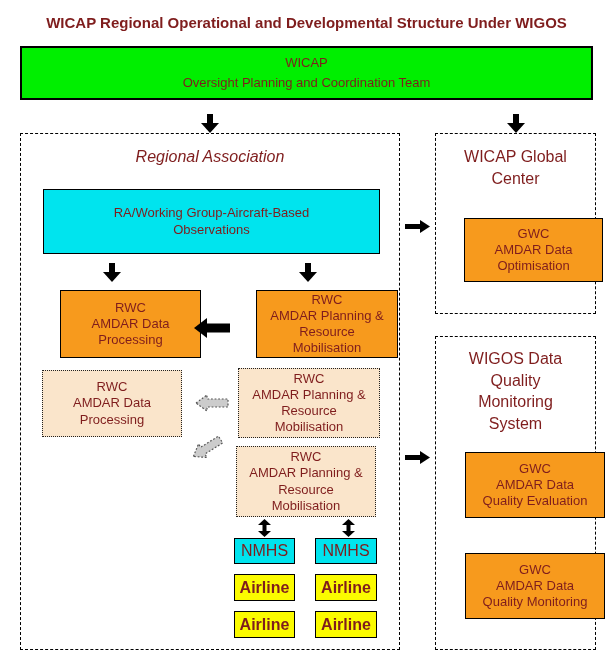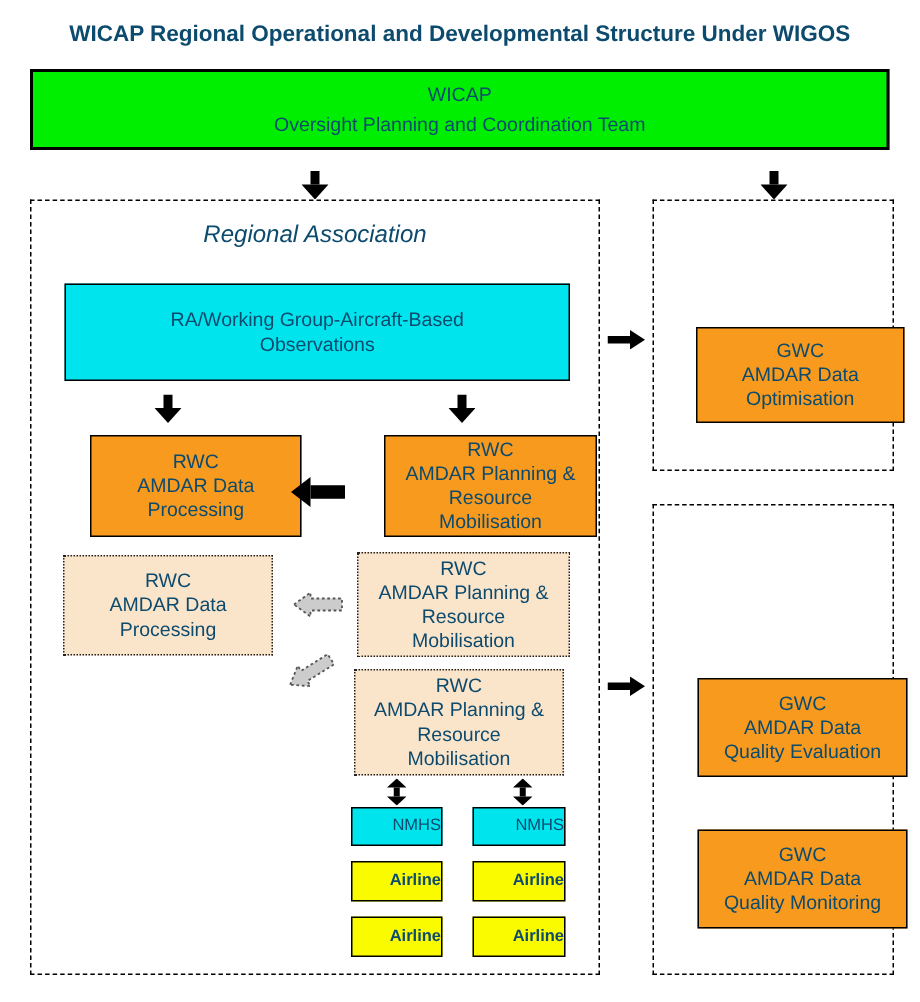--- a/index.html
+++ b/index.html
@@ -2,21 +2,21 @@
 <html style="--green: #00ef00; --cyan: #00e4ee; --orange: #f79a1d; --peach: #fae5cb; --yellow: #fbfb00; --arrow-gray: #cccccc;"><head>
 <meta charset="utf-8">
 <style>
   html, body { margin: 0; padding: 0; background: #ffffff; }
   .canvas {
     position: relative;
     width: 613px;
     height: 668px;
     background: #fff;
     font-family: "Liberation Sans", sans-serif;
-    color: #0c4a6e;
+    color: #7f1d1d;
     overflow: hidden;
   }
   .diagram-title {
     position: absolute;
     left: 0; top: 14px; width: 613px;
     text-align: center;
     font-size: 15px;
     font-weight: bold;
     white-space: nowrap;
   }
@@ -30,21 +30,21 @@
     white-space: pre-line;
     border: 1.6px solid #000;
     font-size: 13px;
     line-height: 1.25;
   }
   .green-box   { background: var(--green);  border-width: 2px; line-height: 1.55; }
   .cyan-box    { background: var(--cyan); }
   .orange-box  { background: var(--orange); margin-left: 18px; }
   .peach-box   { background: var(--peach); border: 1.5px dotted #222; }
   .yellow-box  { background: var(--yellow); font-weight: bold; }
-  .small-box   { font-size: 11px; justify-content: flex-end; }
+  .small-box   { font-size: 16px; }
   .dashed-panel {
     position: absolute;
     box-sizing: border-box;
     border: 1.6px dashed #000;
     background: #fff;
   }
   .panel-title {
     position: absolute;
     text-align: center;
     font-size: 16px;
@@ -179,34 +179,40 @@
     <span>Airline</span>
   </div>
   <div class="box yellow-box small-box" style="left:234px; top:611px; width:61px; height:27px;">
     <span>Airline</span>
   </div>
   <div class="box yellow-box small-box" style="left:315px; top:611px; width:62px; height:27px;">
     <span>Airline</span>
   </div>
 
   <div class="dashed-panel" style="left:435px; top:133px; width:161px; height:181px;"></div>
+  <div class="panel-title" style="left:435px; top:146px; width:161px;">WICAP Global
+Center</div>
   <div class="box orange-box" style="left:446px; top:218px; width:139px; height:64px;">
     <span>GWC
 AMDAR Data
 Optimisation</span>
   </div>
 
   <div class="arrow" style="left:405px; top:220px;">
     <svg width="25" height="13">
         <rect x="0" y="4" width="15" height="5" fill="#000"></rect>
         <polygon points="15,0 25,6.5 15,13" fill="#000"></polygon>
       </svg>
   </div>
 
   <div class="dashed-panel" style="left:435px; top:336px; width:161px; height:314px;"></div>
+  <div class="panel-title" style="left:435px; top:348px; width:161px;">WIGOS Data
+Quality
+Monitoring
+System</div>
   <div class="box orange-box" style="left:447px; top:452px; width:140px; height:66px;">
     <span>GWC
 AMDAR Data
 Quality Evaluation</span>
   </div>
   <div class="box orange-box" style="left:447px; top:553px; width:140px; height:66px;">
     <span>GWC
 AMDAR Data
 Quality Monitoring</span>
   </div>

